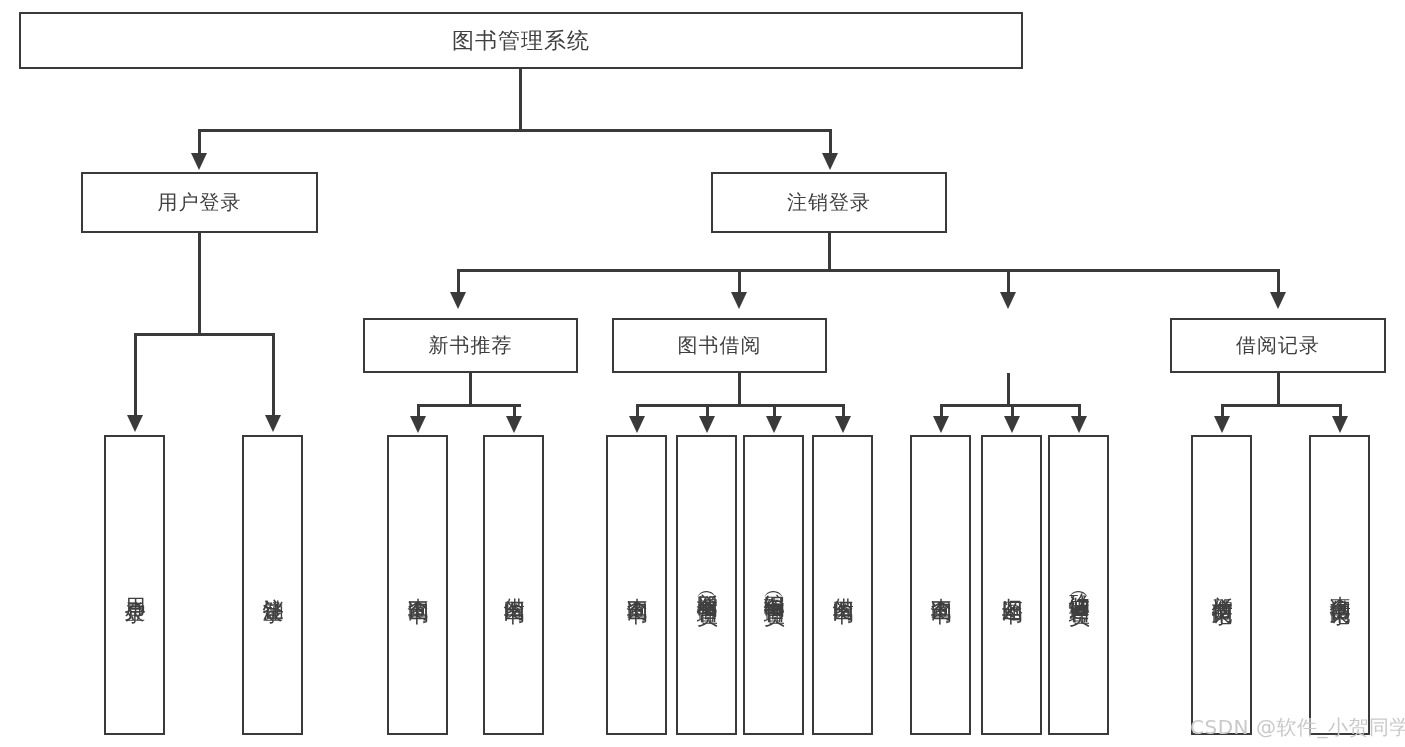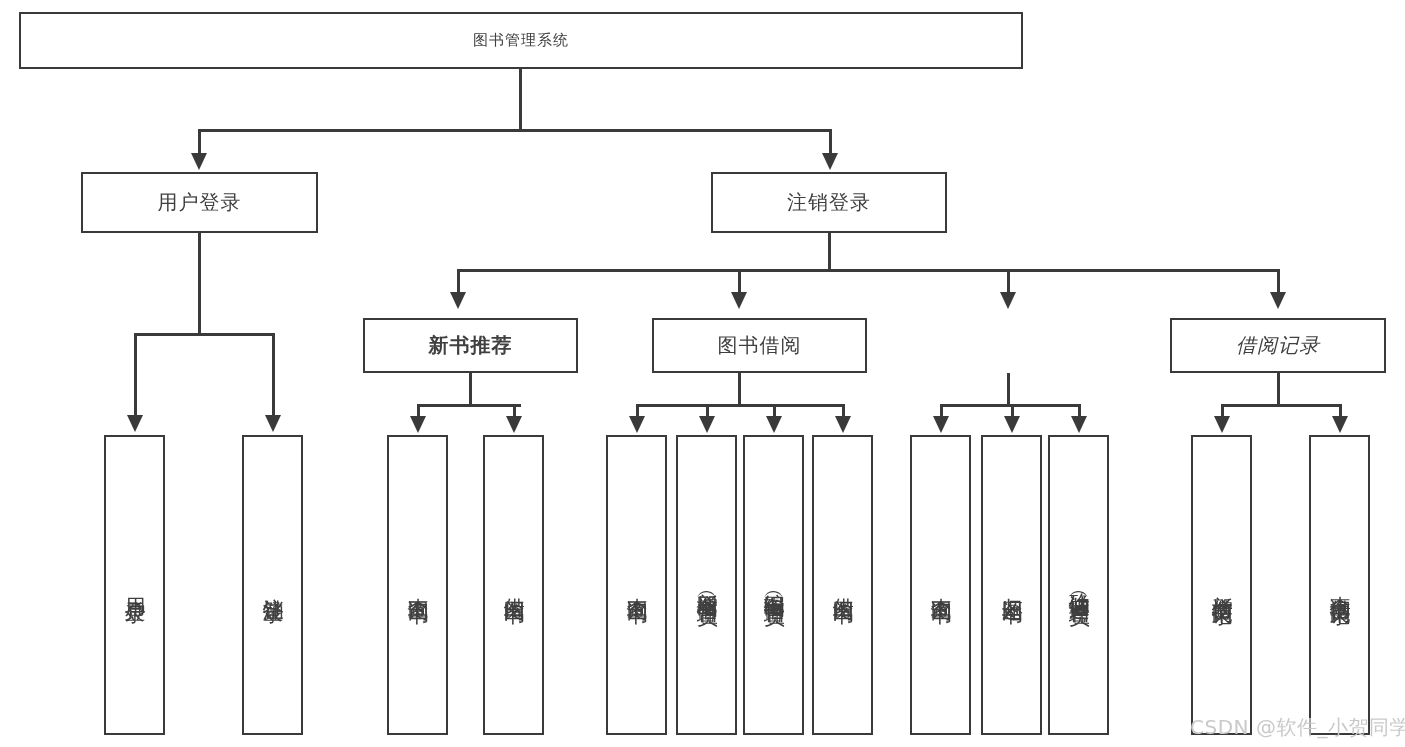--- a/index.html
+++ b/index.html
@@ -21,21 +21,21 @@
     box-sizing:border-box;
     background:#ffffff;
     border:2.5px solid #3a3a3a;
     display:flex;
     align-items:center;
     justify-content:center;
     color:#3f3f3f;
     letter-spacing:1px;
   }
   .node.root{
-    font-size:15px;
+    font-size:22px;
   }
   .node.lvl2{
     font-size:20px;
   }
   .node.lvl3{
     font-size:20px;
   }
   
   .leaf{
     position:absolute;
@@ -121,27 +121,27 @@
 
   <div class="vline" style="left:457px;top:269px;height:25px;"></div>
   <div class="arrow" style="left:450px;top:292px;"></div>
   <div class="vline" style="left:738px;top:269px;height:25px;"></div>
   <div class="arrow" style="left:731px;top:292px;"></div>
   <div class="vline" style="left:1007px;top:269px;height:25px;"></div>
   <div class="arrow" style="left:1000px;top:292px;"></div>
   <div class="vline" style="left:1277px;top:269px;height:25px;"></div>
   <div class="arrow" style="left:1270px;top:292px;"></div>
 
-  <div class="node lvl3" style="left:363px;top:318px;width:215px;height:55px;font-weight:bold;">
+  <div class="node lvl3" style="left:363px;top:318px;width:215px;height:55px;">
     <span>新书推荐</span>
   </div>
-  <div class="node lvl3" style="left:652px;top:318px;width:215px;height:55px;">
+  <div class="node lvl3" style="left:612px;top:318px;width:215px;height:55px;">
     <span>图书借阅</span>
   </div>
-  <div class="node lvl3" style="left:1170px;top:318px;width:216px;height:55px;font-style:italic;">
+  <div class="node lvl3" style="left:1170px;top:318px;width:216px;height:55px;">
     <span>借阅记录</span>
   </div>
 
   <div class="vline" style="left:469px;top:373px;height:33px;"></div>
   <div class="hline" style="left:417px;top:404px;width:104px;"></div>
   <div class="vline" style="left:417px;top:404px;height:14px;"></div>
   <div class="arrow" style="left:410px;top:416px;"></div>
   <div class="vline" style="left:513px;top:404px;height:14px;"></div>
   <div class="arrow" style="left:506px;top:416px;"></div>
 

